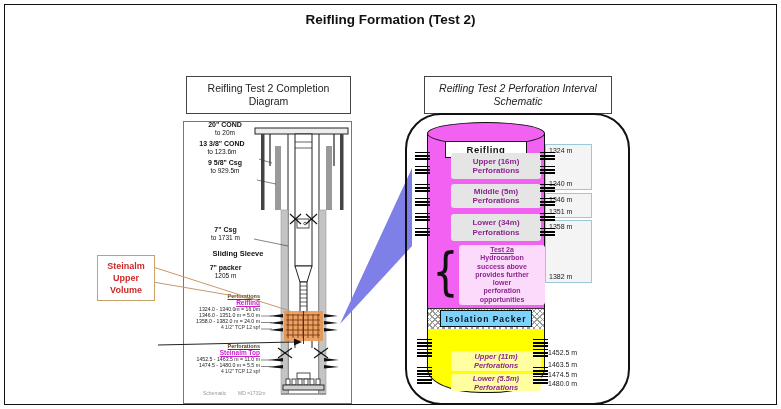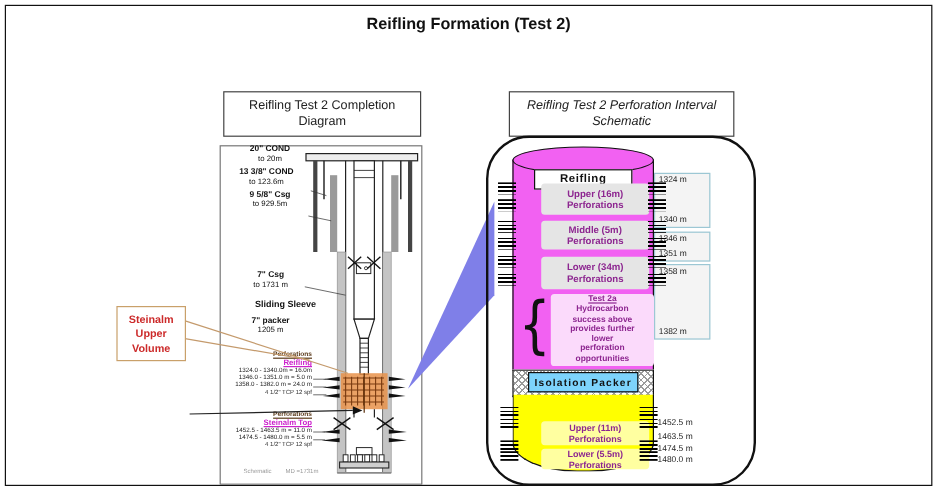--- a/index.html
+++ b/index.html
@@ -44,21 +44,21 @@
   #cyl-yellow{position:absolute;left:20px;top:214px;width:116px;height:63px;background:#ffff00;
               border-left:1.6px solid #111;border-right:1.6px solid #111;border-bottom:1.6px solid #111;
               border-radius:0 0 54px 54px / 0 0 24px 24px;z-index:2;}
   .zone-label{position:absolute;background:#fff;border:1.4px solid #111;color:#111;font-weight:bold;
               font-size:9.5px;display:flex;align-items:center;justify-content:center;z-index:4;letter-spacing:.5px;}
   .perf-pink{position:absolute;left:44px;width:90px;background:#e5e5e5;border-radius:3px;z-index:4;
              color:#8d2690;font-weight:bold;font-size:8px;text-align:center;
              display:flex;flex-direction:column;justify-content:center;line-height:9.5px;}
   .perf-yellow{position:absolute;left:44px;width:90px;background:#ffffa0;border-radius:3px;z-index:4;
                color:#8d2690;font-weight:bold;font-size:7.5px;text-align:center;
-               display:flex;flex-direction:column;justify-content:center;line-height:9px;}
+               display:flex;flex-direction:column;justify-content:center;line-height:9px;font-style:italic;}
   #note-box{position:absolute;left:52px;top:130px;width:86px;height:60px;background:#fbdafb;border-radius:3px;
             z-index:4;color:#8d2690;font-weight:bold;font-size:7px;text-align:center;line-height:8.3px;
             display:flex;flex-direction:column;justify-content:center;}
   #note-box .nt{text-decoration:underline;}
   #brace{position:absolute;left:22px;top:126px;z-index:4;font-family:"DejaVu Sans",sans-serif;
          font-size:52px;line-height:60px;color:#111;transform:scaleX(.8);font-weight:400;}
   #iso-label{position:absolute;left:33px;top:195px;width:90px;height:15px;background:#7dd3fc;border:1.4px solid #111;
              z-index:4;color:#111;font-weight:bold;font-size:8.5px;letter-spacing:1px;
              display:flex;align-items:center;justify-content:center;}
   .hatch{position:absolute;width:15px;height:10px;z-index:4;

